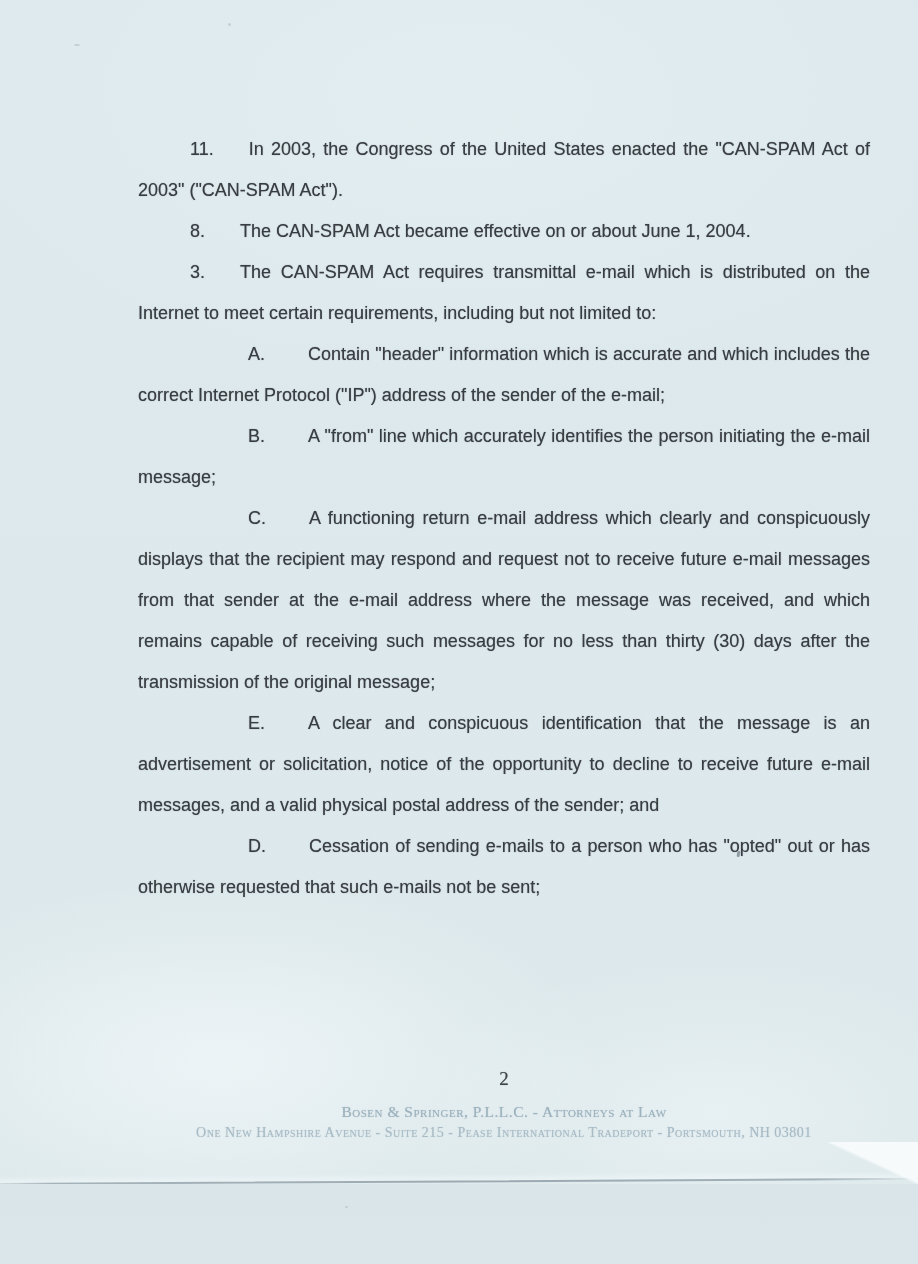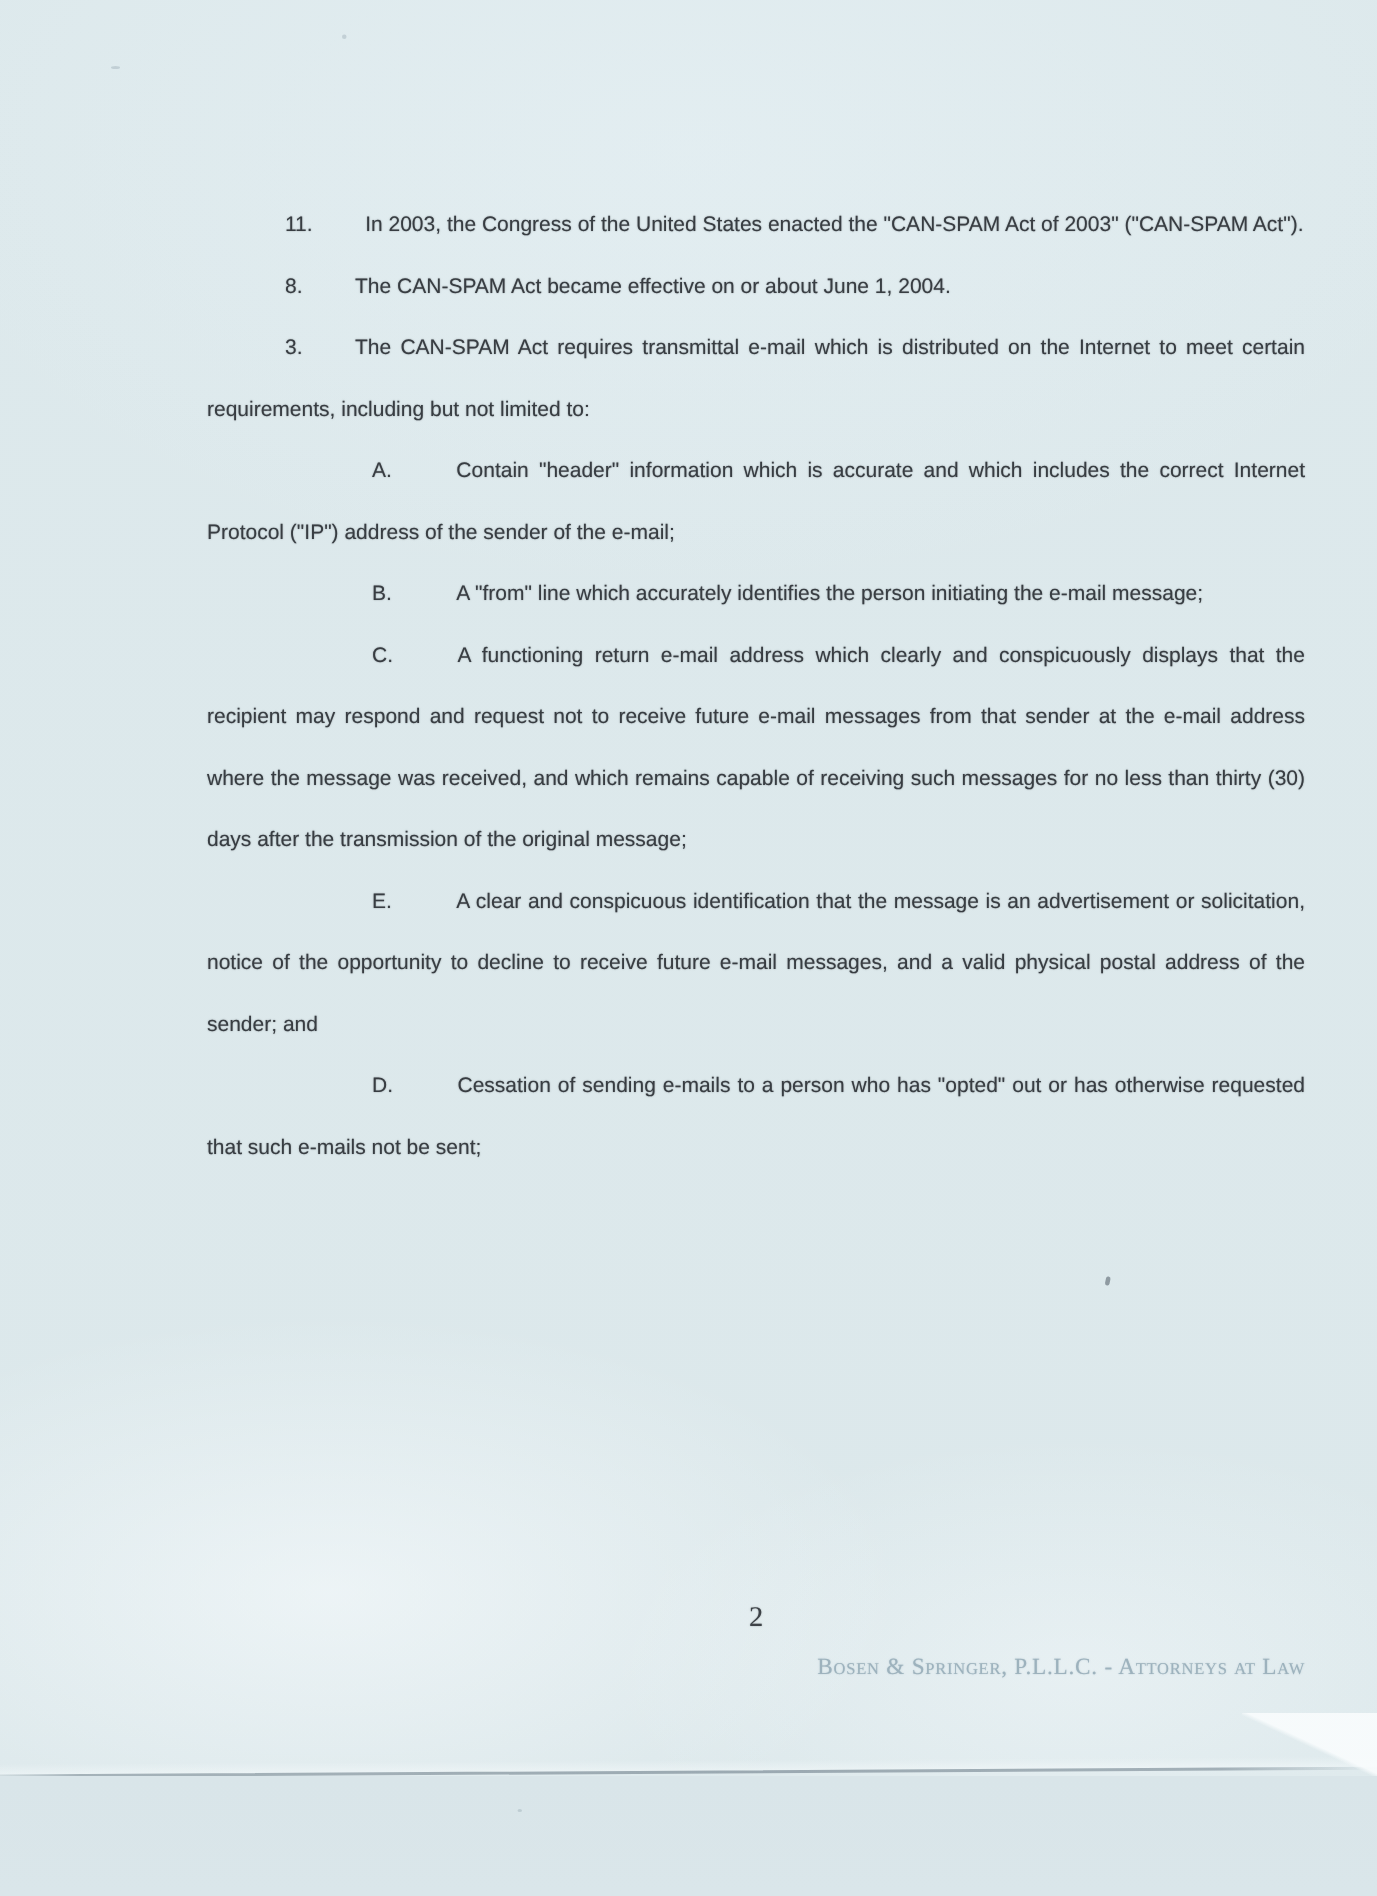--- a/index.html
+++ b/index.html
@@ -14,21 +14,21 @@
       radial-gradient(ellipse 760px 420px at 50% 8%, rgba(232,242,246,0.50), rgba(232,242,246,0) 70%),
       linear-gradient(#dde9ec, #dce8eb);
     font-family: "Liberation Sans", sans-serif;
   }
   .doc-body {
     position: absolute;
     left: 138px;
     top: 129px;
     width: 732px;
     color: #383d42;
-    font-size: 14px;
+    font-size: 18px;
     line-height: 41px;
     text-shadow: 0 0 1px rgba(52,58,64,0.55);
   }
   .para {
     margin: 0;
     text-align: justify;
   }
   .para.numbered { text-indent: 52px; }
   .para.lettered { text-indent: 110px; }
   .tab { display: inline-block; }
@@ -43,21 +43,21 @@
     font-family: "Liberation Serif", serif;
     font-size: 19px;
     color: #3d4247;
     text-shadow: 0 0 1px rgba(60,66,72,0.5);
   }
   .footer {
     position: absolute;
     left: 138px;
     top: 1101px;
     width: 732px;
-    text-align: right;
+    text-align: center;
     font-family: "Liberation Serif", serif;
     font-variant: small-caps;
     letter-spacing: 0.5px;
   }
   .footer .firm {
     font-size: 15.5px;
     line-height: 21px;
     color: #9db2bd;
     text-shadow: 0 0 1px rgba(157,178,189,0.7);
   }
@@ -138,20 +138,21 @@
     <p class="para lettered"><span>E.</span><span class="tab tab-l"></span><span>A clear and conspicuous identification that the message is an advertisement or solicitation, notice of the opportunity to decline to receive future e-mail messages, and a valid physical postal address of the sender; and</span></p>
 
     <p class="para lettered"><span>D.</span><span class="tab tab-l"></span><span>Cessation of sending e-mails to a person who has "opted" out or has otherwise requested that such e-mails not be sent;</span></p>
 
   </div>
 
   <div class="page-number">2</div>
 
   <div class="footer">
     <div class="firm">Bosen &amp; Springer, P.L.L.C. - Attorneys at Law</div>
+    <div class="address">One New Hampshire Avenue - Suite 215 - Pease International Tradeport - Portsmouth, NH 03801</div>
   </div>
 
   <div class="scan-edge-highlight"></div>
   <div class="scan-edge-line"></div>
   <div class="below-edge"></div>
   <div class="corner-wedge"></div>
 
   <div class="speck speck-1"></div>
   <div class="speck speck-2"></div>
   <div class="speck speck-3"></div>

